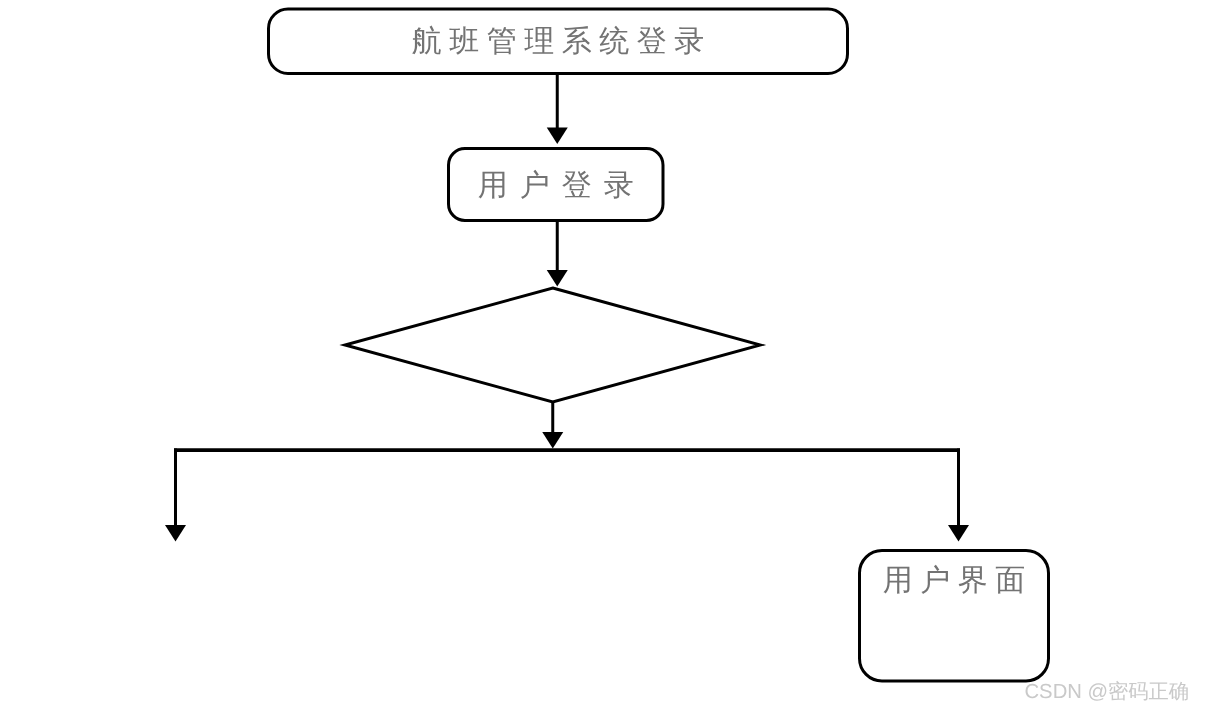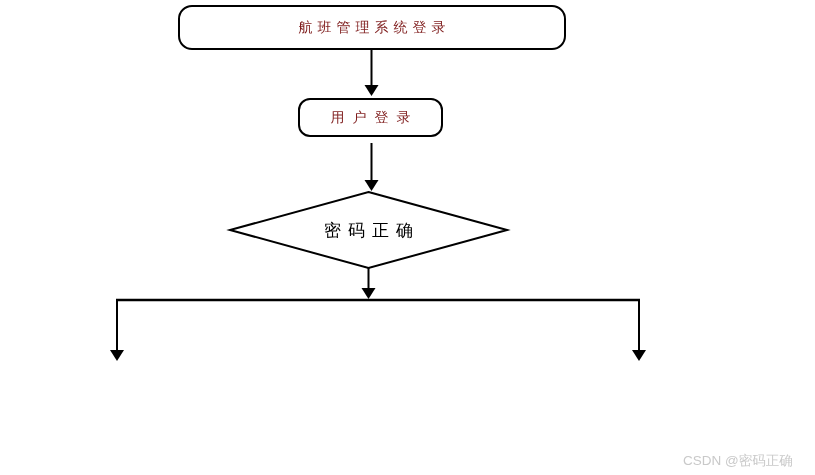--- a/index.html
+++ b/index.html
@@ -19,38 +19,38 @@
   .connectors {
     position: absolute;
     left: 0;
     top: 0;
   }
   .node {
     position: absolute;
     box-sizing: border-box;
     border: 2px solid #000000;
     background: #ffffff;
-    font-size: 14px;
-    color: #7f1d1d;
+    font-size: 20px;
+    color: #737373;
   }
   .terminator-center {
     display: flex;
     align-items: center;
     justify-content: center;
   }
   .node-start {
     left: 178px; top: 5px;
     width: 388px; height: 45px;
     border-radius: 14px;
     letter-spacing: 5px;
     text-indent: 5px;
   }
   .node-login {
     left: 298px; top: 98px;
-    width: 145px; height: 39px;
+    width: 145px; height: 50px;
     border-radius: 12px;
     letter-spacing: 8px;
     text-indent: 8px;
   }
   .decision-label {
     position: absolute;
     left: 288px; top: 219px;
     width: 161px;
     text-align: center;
     font-size: 17px;
@@ -127,19 +127,21 @@
   </svg>
 
   <div class="node terminator-center node-start">
     <span class="node-label">航班管理系统登录</span>
   </div>
 
   <div class="node terminator-center node-login">
     <span class="node-label">用户登录</span>
   </div>
 
-  <div class="decision-label">密码正确</div>
 
 
+  <div class="node node-user">
+    <div class="node-label">用户界面</div>
+  </div>
 
   <div class="watermark">CSDN @密码正确</div>
 
 </div>
 
 </body></html>

